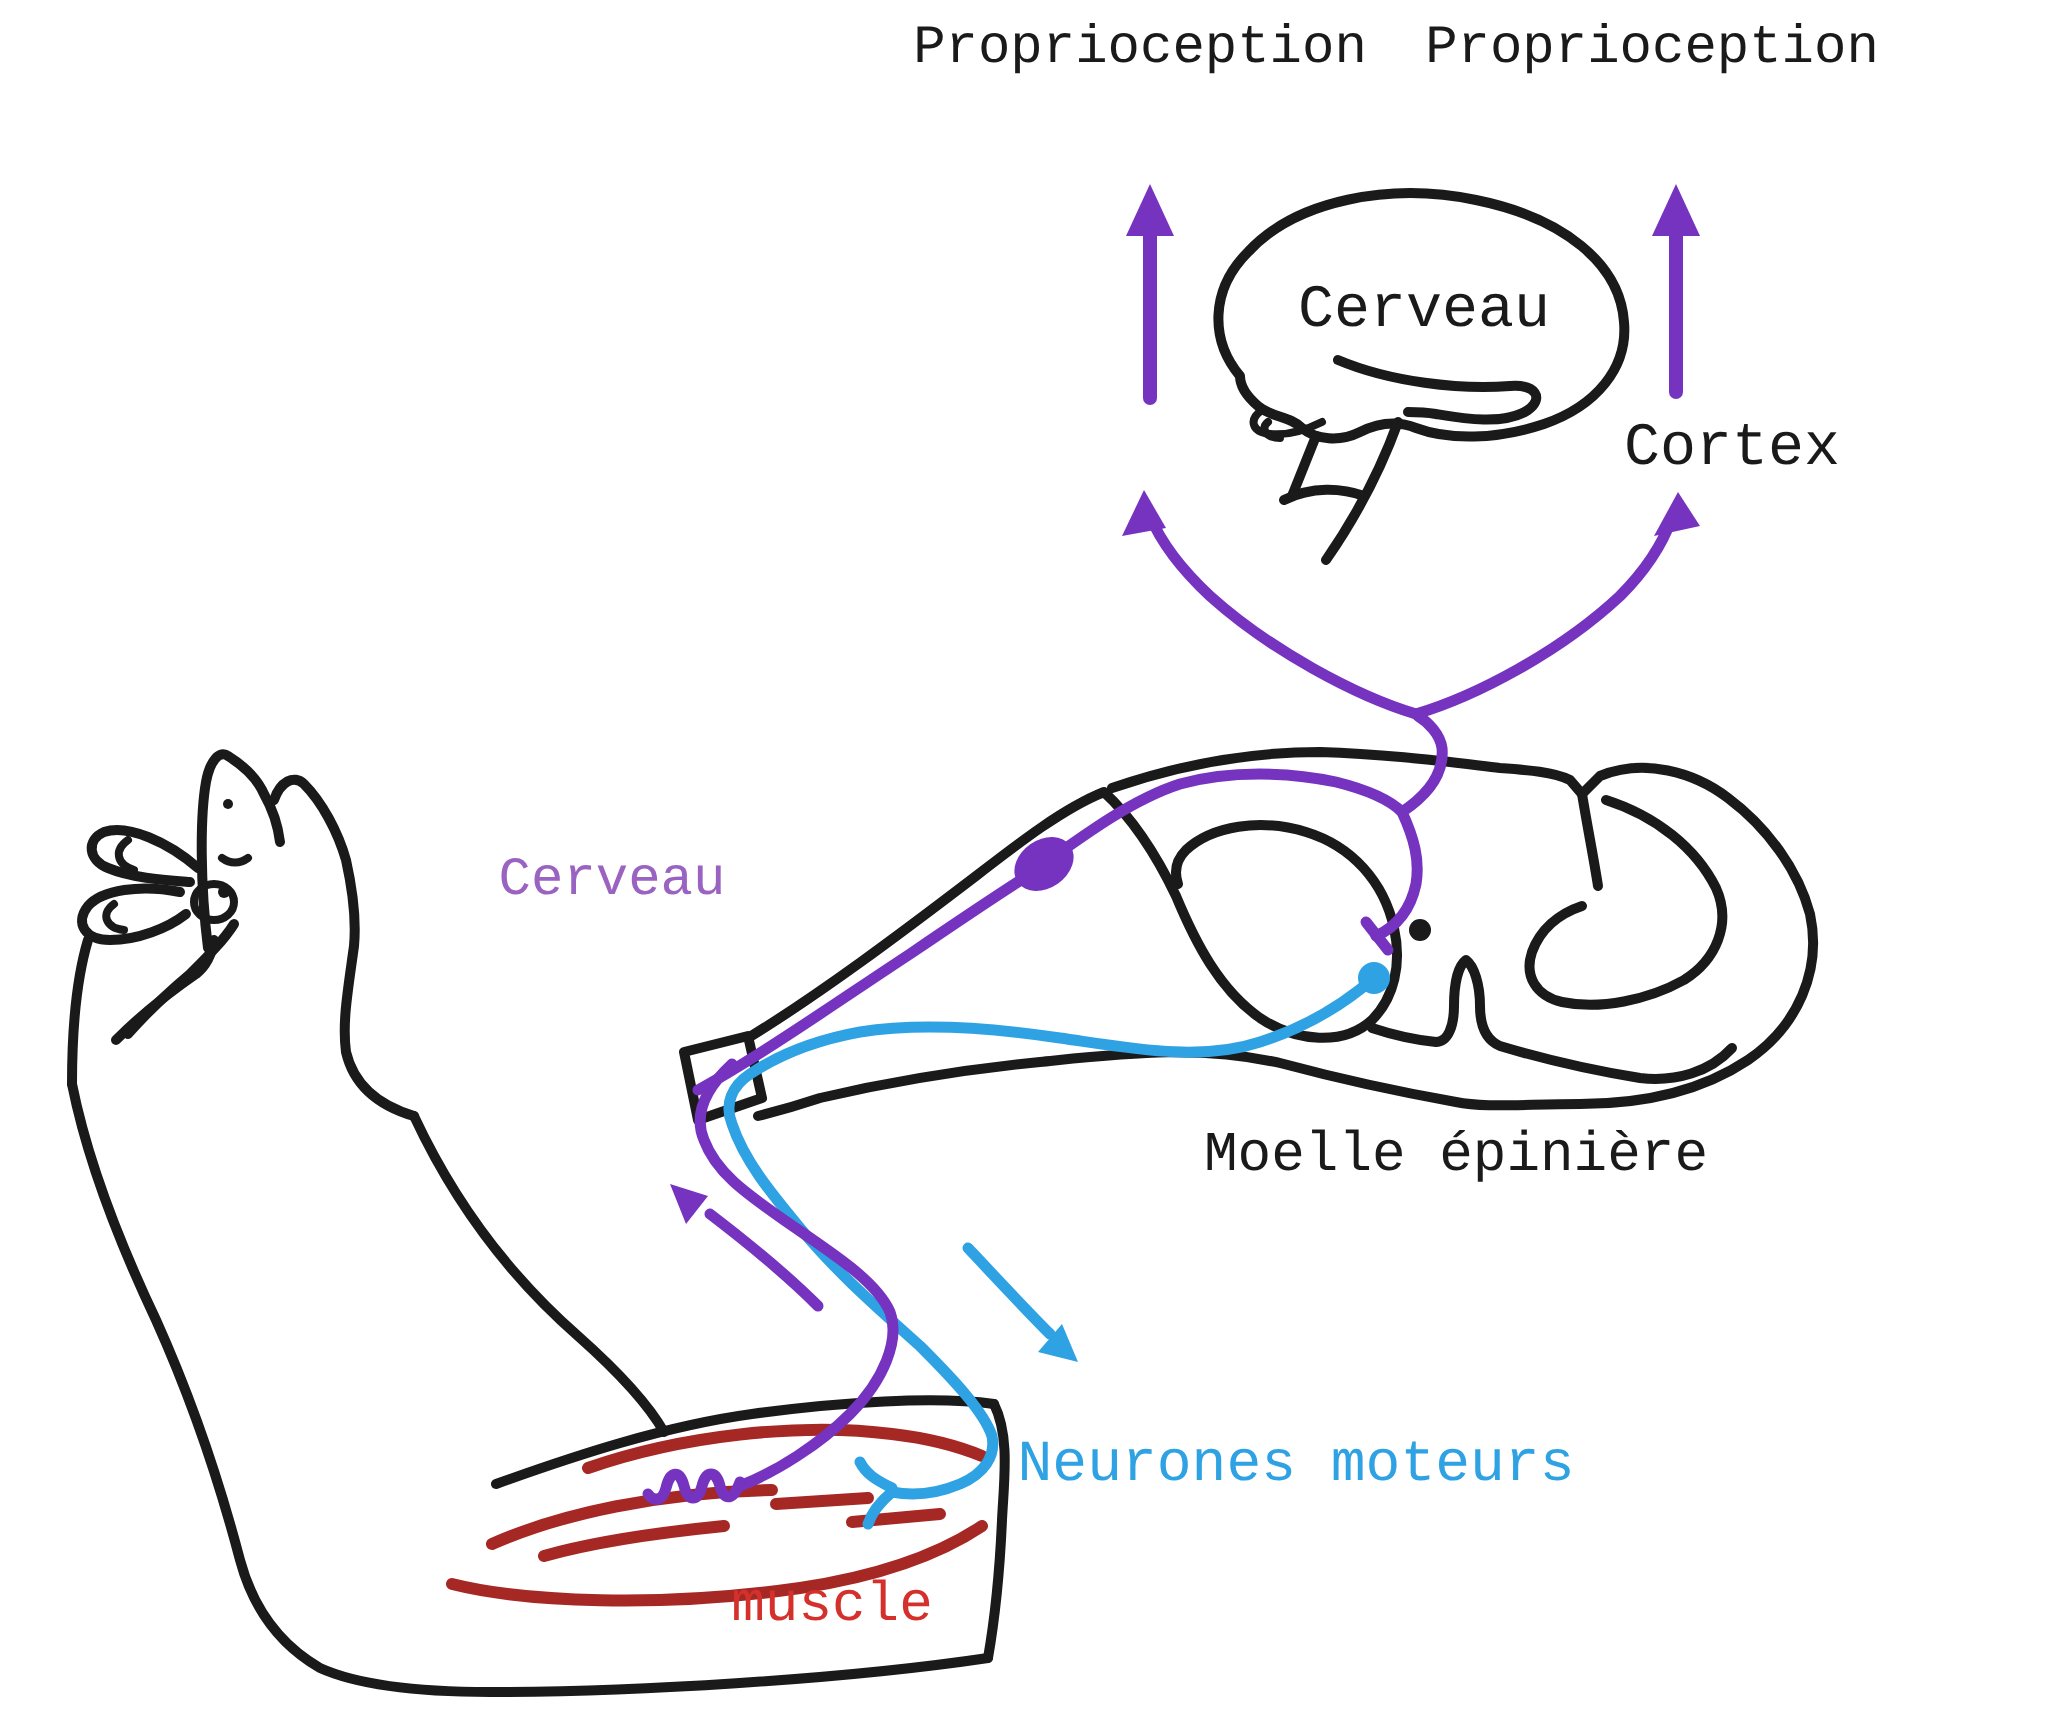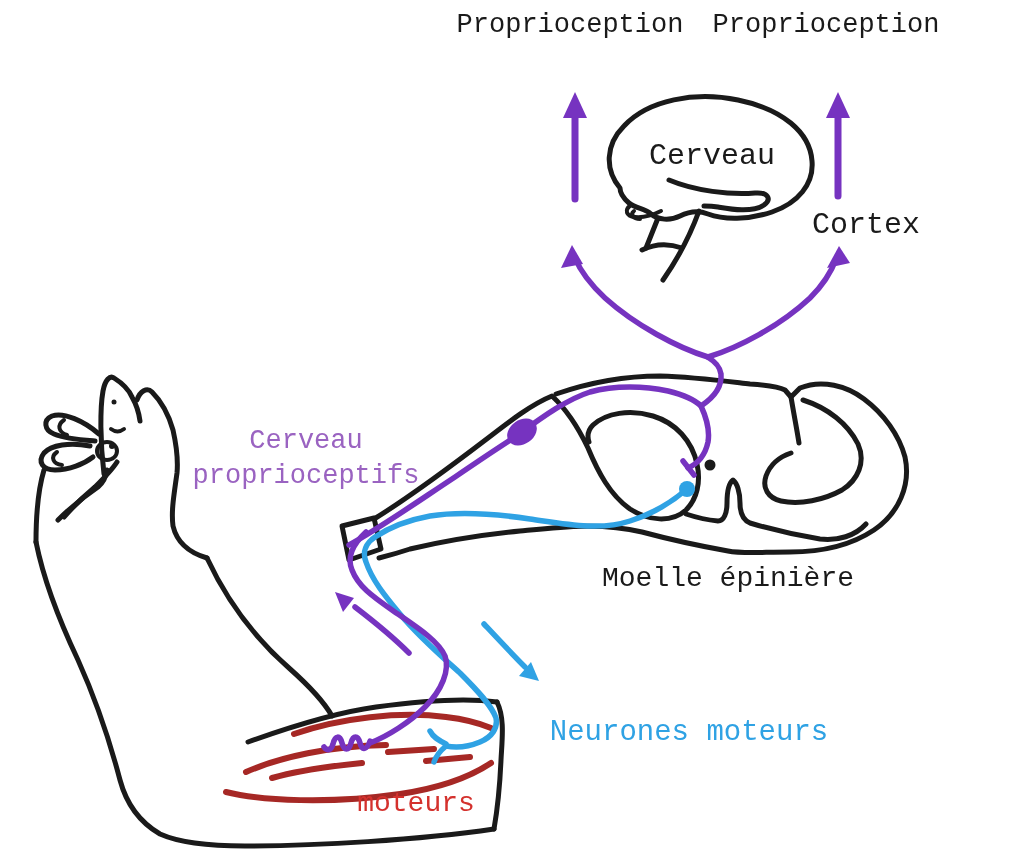--- a/index.html
+++ b/index.html
@@ -159,20 +159,19 @@
 
   <div class="label fs30" style="left:712px;top:137px;">Cerveau</div>
 
 
   <div class="label fs30" style="left:866px;top:206px;">Cortex</div>
 
   <div class="label fs28" style="left:728px;top:561px;">Moelle épinière</div>
 
   <div class="label lbl-purple fs27" style="left:306px;top:424px;">
     <span style="display:block">Cerveau</span>
-    <span style="display:block">proprioceptifs</span>
   </div>
 
-  <div class="label lbl-blue fs29" style="left:689px;top:714px;text-align:right;">Neurones moteurs</div>
+  <div class="label lbl-blue fs29" style="left:648px;top:714px;text-align:right;">Neurones moteurs</div>
 
-  <div class="label lbl-red fs28" style="left:416px;top:786px;">moteurs</div>
+  <div class="label lbl-red fs28" style="left:416px;top:786px;">muscle</div>
 
 </div>
 
 </body></html>

